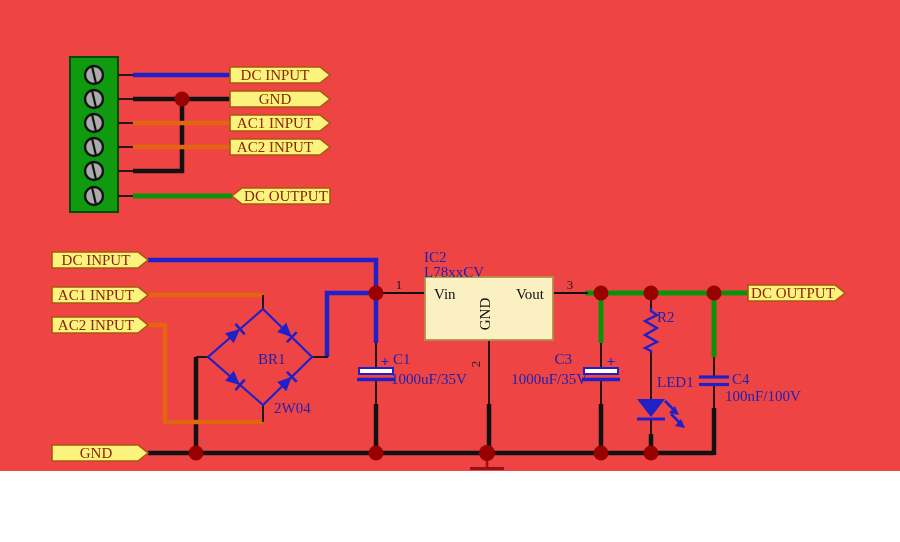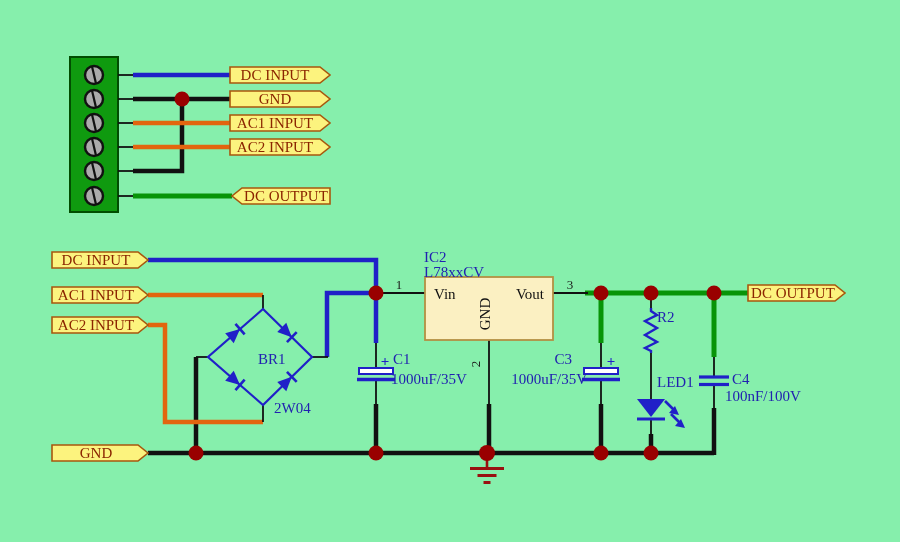--- a/index.html
+++ b/index.html
@@ -1,16 +1,16 @@
 <!DOCTYPE html>
 <html><head>
 <meta charset="utf-8">
 <style>
   html,body{margin:0;padding:0;background:#ffffff;}
-  .page{width:900px;height:542px;background:#86efac;position:relative;overflow:hidden;}
+  .page{width:900px;height:471px;background:#ef4444;position:relative;overflow:hidden;}
   svg{display:block;font-family:"Liberation Serif","DejaVu Serif",serif;}
   text{user-select:none;}
   .flag-shape{fill:#fcf37e;stroke:#a8570e;stroke-width:1.6;}
   .flag-text{fill:#8b2500;font-size:15px;}
   .lbl-blue{fill:#2121b0;font-size:15px;}
   .lbl-plus{fill:#2020c8;font-size:15px;font-weight:bold;}
   .pin-num{fill:#1a1a1a;font-size:13px;}
   .ic-text{fill:#111111;font-size:15px;}
   .wire-blue{stroke:#2020c8;stroke-width:4.5;fill:none;}
   .wire-orange{stroke:#e2650f;stroke-width:4.5;fill:none;}

